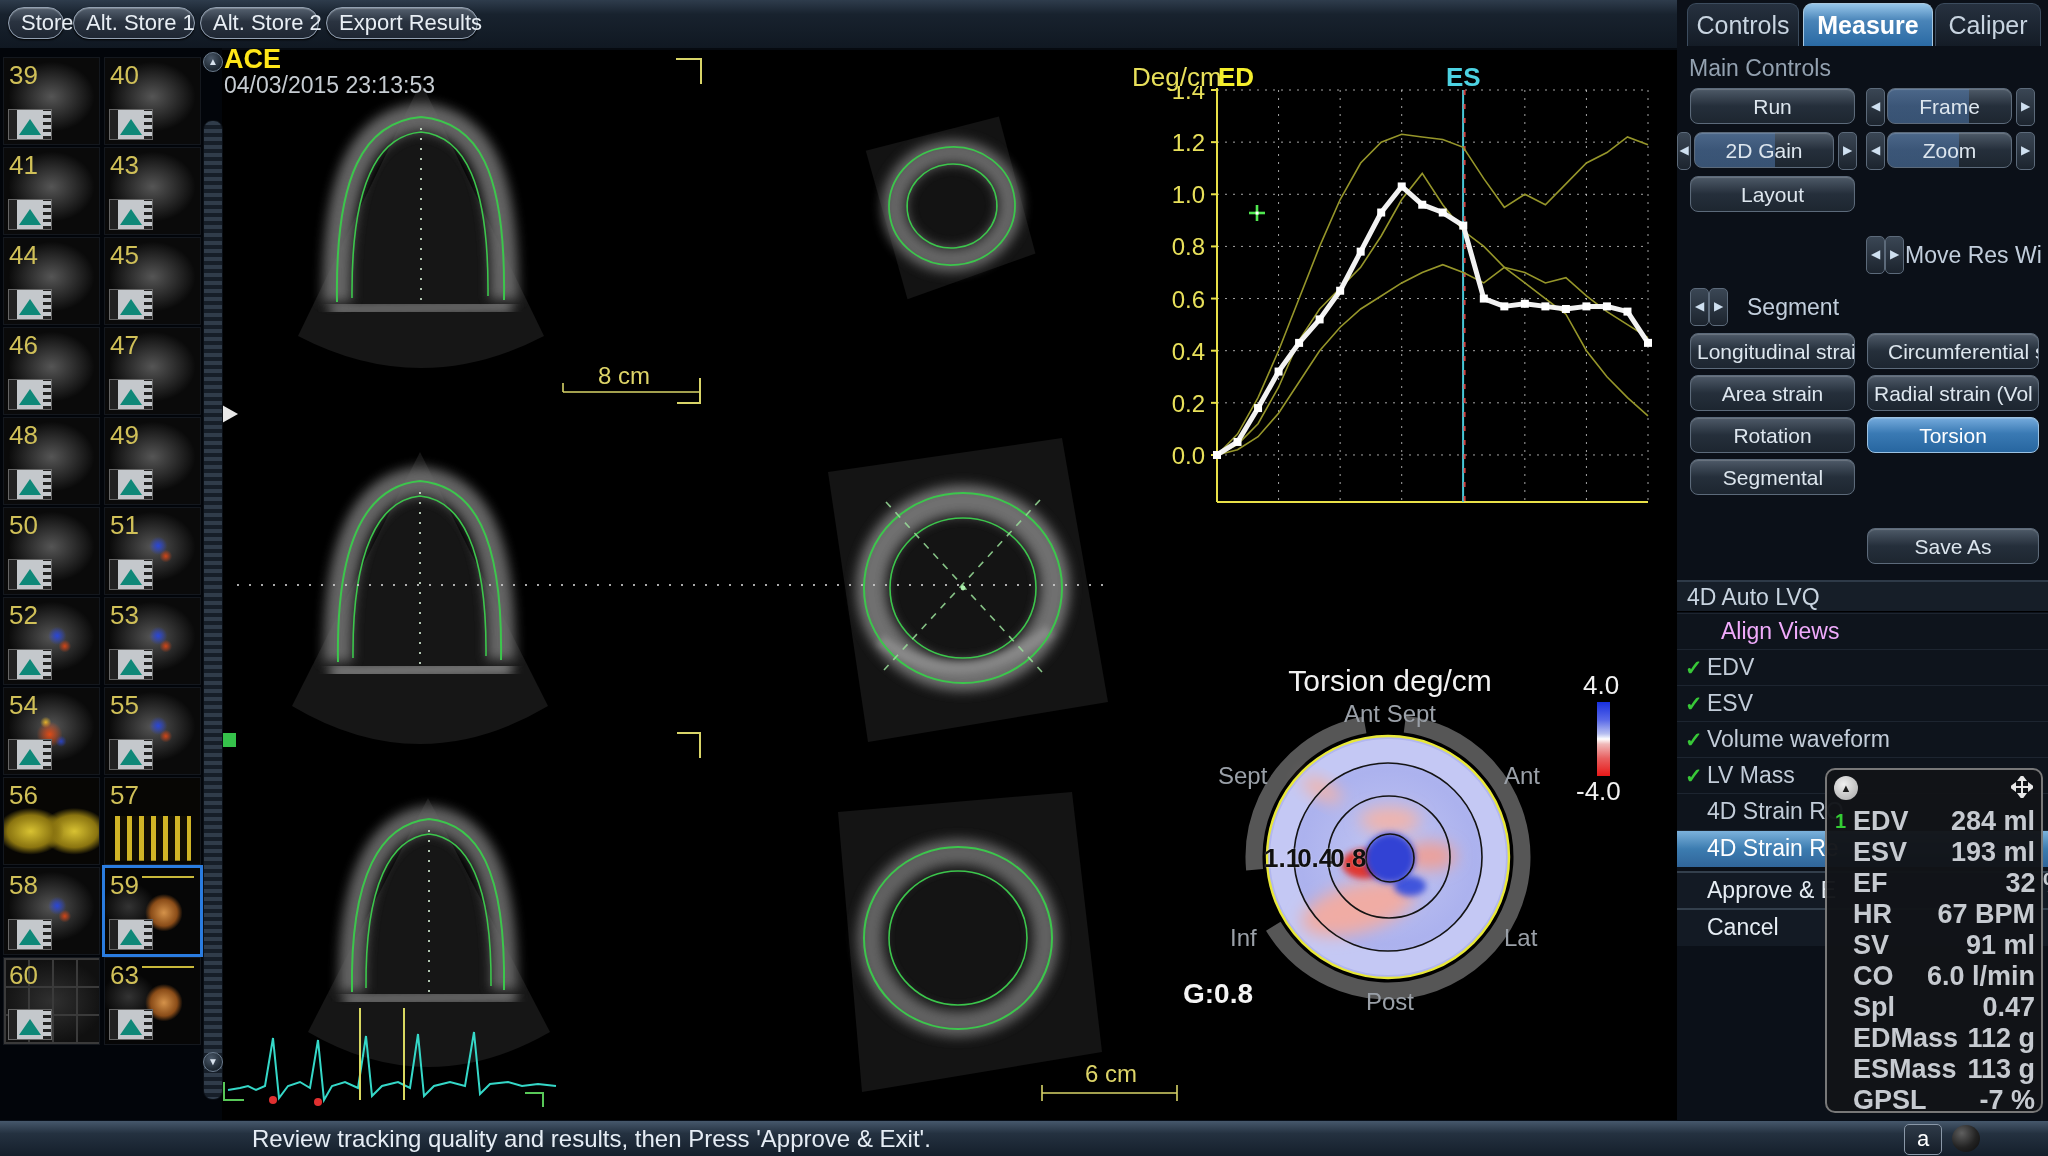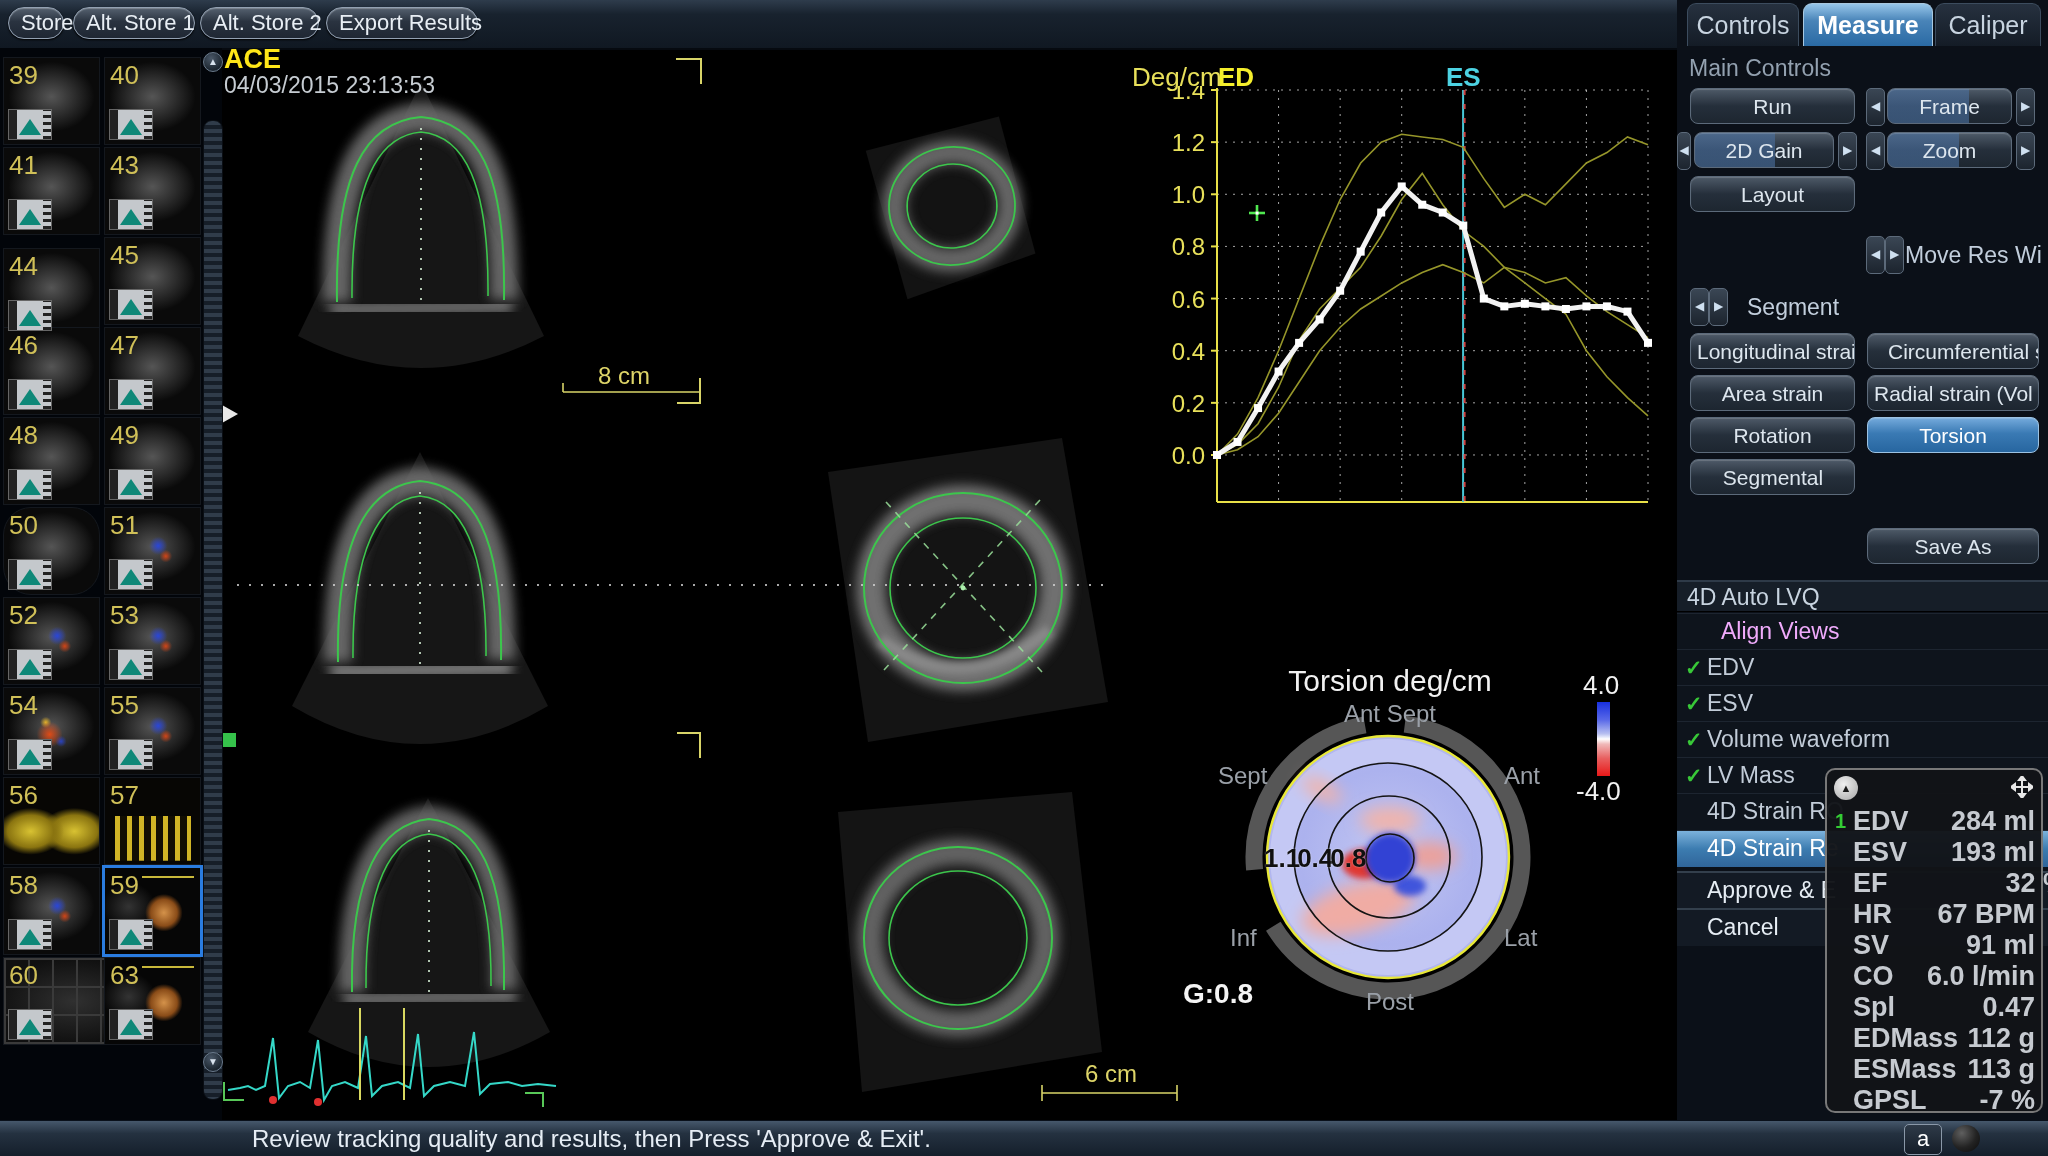--- a/index.html
+++ b/index.html
@@ -38,21 +38,21 @@
       repeating-linear-gradient(90deg,rgba(220,190,40,.95) 0 5px,rgba(18,14,3,1) 5px 12px),
       linear-gradient(#070604,#070604);
       background-size:80% 52%,100% 100%;background-position:55% 92%,0 0;}
   .thumb[data-variant~="render3d"]{background-image:
       radial-gradient(circle 24px at 62% 52%,#d4924a 0%,#8a4c18 55%,rgba(0,0,0,0) 78%),
       radial-gradient(ellipse 40% 40% at 25% 45%,#333 0%,rgba(0,0,0,0) 70%),
       linear-gradient(#060606,#060606);}
   .thumb[data-variant~="grid"]{background-image:
       repeating-linear-gradient(0deg,#3a3a3a 0 2px,rgba(0,0,0,0) 2px 28px),
       repeating-linear-gradient(90deg,#3a3a3a 0 2px,rgba(0,0,0,0) 2px 24px),
-      radial-gradient(ellipse 70% 62% at 50% 50%,#303030 0%,#101010 80%); padding-left: 44px;}
+      radial-gradient(ellipse 70% 62% at 50% 50%,#303030 0%,#101010 80%);}
   .thumb[data-variant~="selected"]{border:3px solid #2a7ce0;margin:-2px 0 0 -2px;}
   .thumb[data-variant~="render3d"]::before{content:"";position:absolute;right:6px;top:8px;width:52px;height:2px;background:#c8b83a;}
   .tnum{position:absolute;left:5px;top:2px;color:#d0c058;font-size:26px;z-index:2;}
   .cine{position:absolute;left:4px;bottom:4px;width:42px;height:29px;background:#c4c8cc;border:1px solid #666;z-index:2;}
   .cine::before{content:"";position:absolute;left:0;top:0;bottom:0;width:8px;
       background:repeating-linear-gradient(0deg,#222 0 3px,#c4c8cc 3px 7px);box-shadow:34px 0 0 #222 inset;}
   .cine::after{content:"";position:absolute;left:50%;bottom:4px;transform:translateX(-50%);
       width:0;height:0;border-left:11px solid transparent;border-right:11px solid transparent;border-bottom:16px solid #0e8878;}
   .cine .cinR{position:absolute;right:0;top:0;bottom:0;width:8px;
       background:repeating-linear-gradient(0deg,#222 0 3px,#c4c8cc 3px 7px);}
@@ -294,21 +294,21 @@
         <span class="cine">
           <span class="cinR"></span>
         </span>
       </div>
     <div class="thumb" style="left:104px;top:99px;" data-variant="gray">
         <span class="tnum">43</span>
         <span class="cine">
           <span class="cinR"></span>
         </span>
       </div>
-    <div class="thumb" style="left:3px;top:200px;" data-variant="gray">
+    <div class="thumb" style="left:3px;top:189px;" data-variant="gray">
         <span class="tnum">44</span>
         <span class="cine">
           <span class="cinR"></span>
         </span>
       </div>
     <div class="thumb" style="left:104px;top:189px;" data-variant="gray">
         <span class="tnum">45</span>
         <span class="cine">
           <span class="cinR"></span>
         </span>
@@ -330,21 +330,21 @@
         <span class="cine">
           <span class="cinR"></span>
         </span>
       </div>
     <div class="thumb" style="left:104px;top:369px;" data-variant="gray">
         <span class="tnum">49</span>
         <span class="cine">
           <span class="cinR"></span>
         </span>
       </div>
-    <div class="thumb" style="left:3px;top:459px;border-radius:28px;" data-variant="gray">
+    <div class="thumb" style="left:3px;top:459px;" data-variant="gray">
         <span class="tnum">50</span>
         <span class="cine">
           <span class="cinR"></span>
         </span>
       </div>
     <div class="thumb" style="left:104px;top:459px;" data-variant="color">
         <span class="tnum">51</span>
         <span class="cine">
           <span class="cinR"></span>
         </span>

